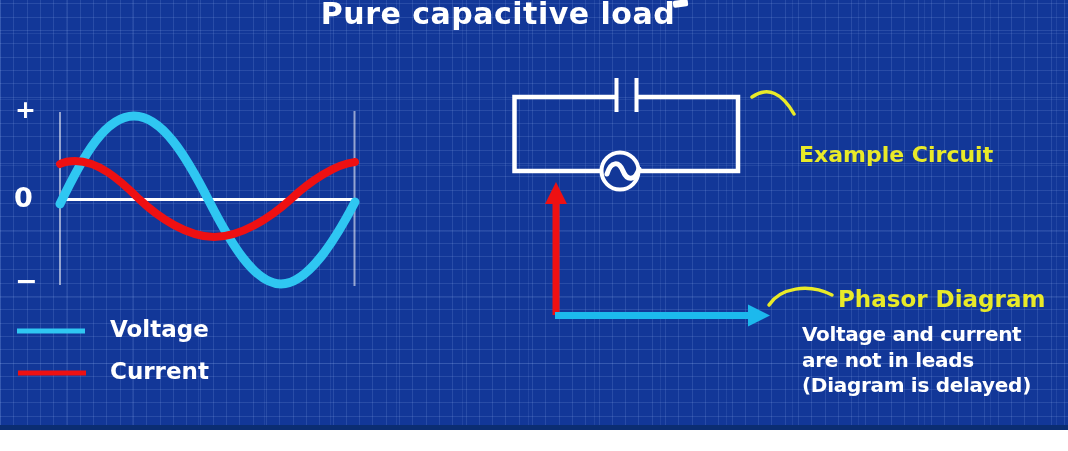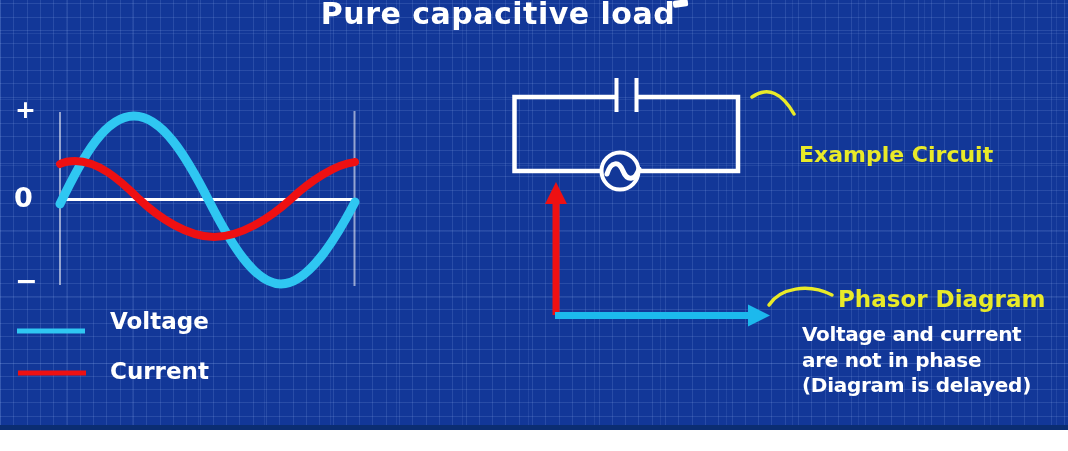--- a/index.html
+++ b/index.html
@@ -23,21 +23,21 @@
   }
   .white-mark{
     left:673px;top:0px;width:15px;height:7px;background:#ffffff;
     border-radius:2px;transform:rotate(-7deg);
   }
   .axis-label{font-weight:bold;white-space:nowrap;}
   .plus{left:15px;top:95px;font-size:25px;}
   .zero{left:14px;top:182px;font-size:27px;}
   .minus{left:15px;top:265px;font-size:27px;}
   .legend-label{font-size:23px;font-weight:bold;white-space:nowrap;}
-  .legend-voltage{left:110px;top:308px;}
+  .legend-voltage{left:110px;top:316px;}
   .legend-current{left:110px;top:358px;}
   .yellow-label{color:#e9ea28;font-size:22px;font-weight:bold;white-space:nowrap;}
   .example-circuit{left:799px;top:114px;margin-top:28px;}
   .phasor-title{left:838px;top:286px;font-size:23px;}
   .phasor-notes{
     left:802px;top:322px;font-size:20px;font-weight:bold;
     line-height:25.5px;letter-spacing:-0.3px;white-space:nowrap;
   }
   .bottom-strip{
     left:0;bottom:0;width:1068px;height:5px;background:#0b2d72;
@@ -96,18 +96,18 @@
   <div class="abs axis-label minus">−</div>
 
   <div class="abs legend-label legend-voltage">Voltage</div>
   <div class="abs legend-label legend-current">Current</div>
 
   <div class="abs yellow-label example-circuit">Example Circuit</div>
   <div class="abs yellow-label phasor-title">Phasor Diagram</div>
 
   <div class="abs phasor-notes">
     <div>Voltage and current</div>
-    <div>are not in phase</div>
+    <div>are not in leads</div>
     <div>(Diagram is delayed)</div>
   </div>
 
   <div class="abs bottom-strip"></div>
 </div>
 
 </body></html>

